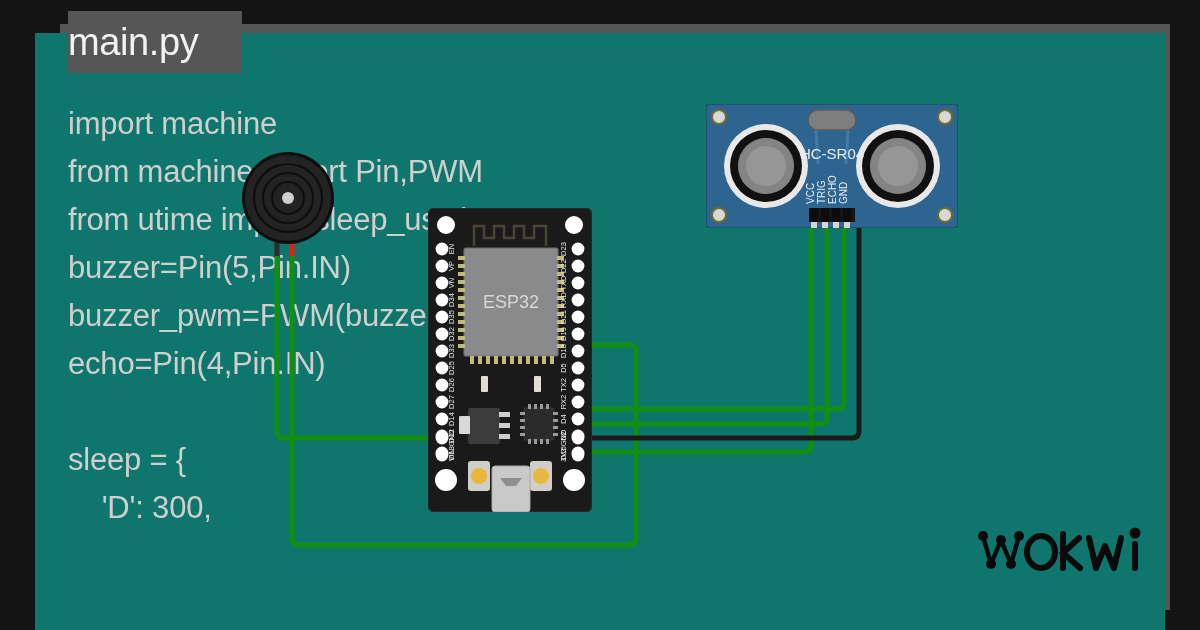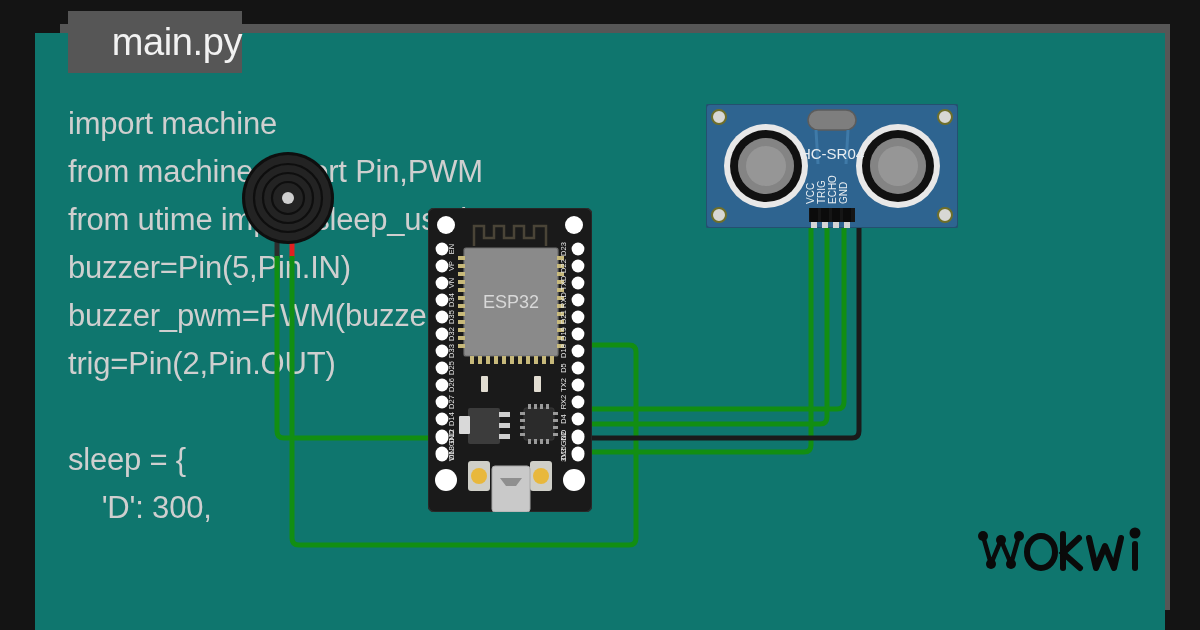--- a/index.html
+++ b/index.html
@@ -44,21 +44,21 @@
   
   .file-tab {
     position: absolute;
     left: 68px;
     top: 11px;
     width: 174px;
     height: 62px;
     background: #565656;
     display: flex;
     align-items: center;
-    justify-content: flex-end;
+    justify-content: flex-start;
     z-index: 40;
   }
   .file-tab-label {
     color: #f2f2f2;
     font-size: 38px;
     line-height: 1;
     letter-spacing: -0.4px;
     font-family: "Liberation Sans", sans-serif;
   }
 
@@ -139,21 +139,21 @@
   <div class="canvas-shadow"></div>
 
   <div class="canvas">
 
     <div class="code-layer" style="left:33px; top:67px;">
       <div class="code-line">import machine</div>
       <div class="code-line">from machine import Pin,PWM</div>
       <div class="code-line">from utime import sleep_us,sleep</div>
       <div class="code-line">buzzer=Pin(5,Pin.IN)</div>
       <div class="code-line">buzzer_pwm=PWM(buzzer)</div>
-      <div class="code-line">trig=Pin(2,Pin.OUT)</div>
+      <div class="code-line">echo=Pin(4,Pin.IN)</div>
       <div class="code-line blank"></div>
       <div class="code-line">sleep = {</div>
       <div class="code-line">    'D': 300,</div>
     </div>
 
   </div>
 
   <svg class="wires" viewBox="0 0 1200 630">
     <g fill="none" stroke-linecap="butt" stroke-linejoin="round">
 

